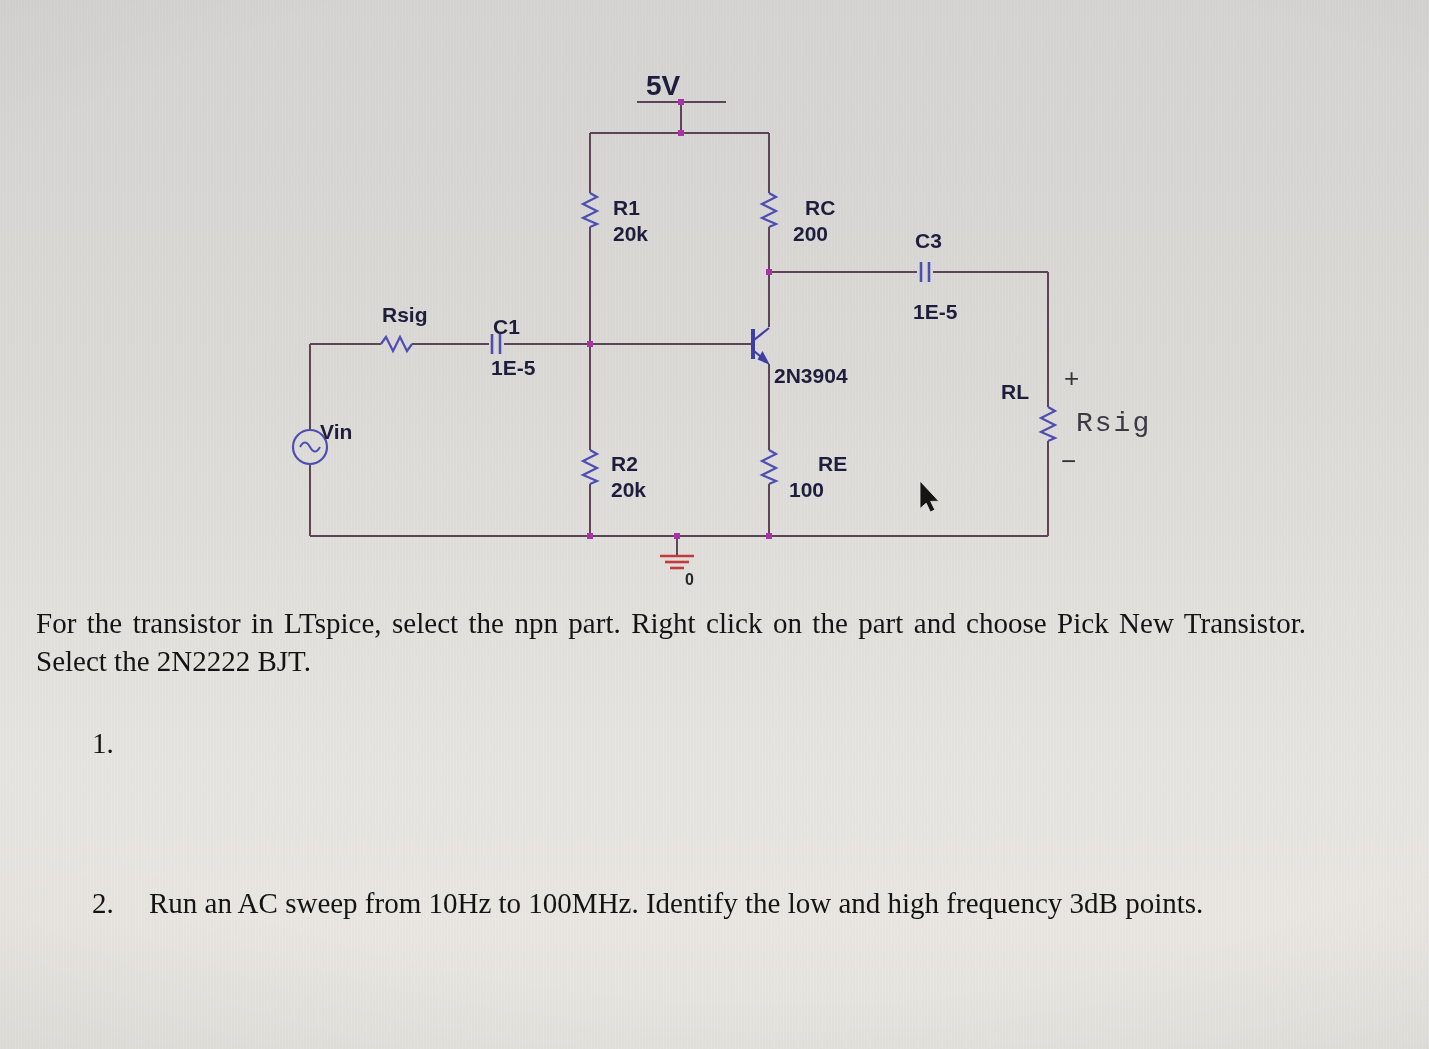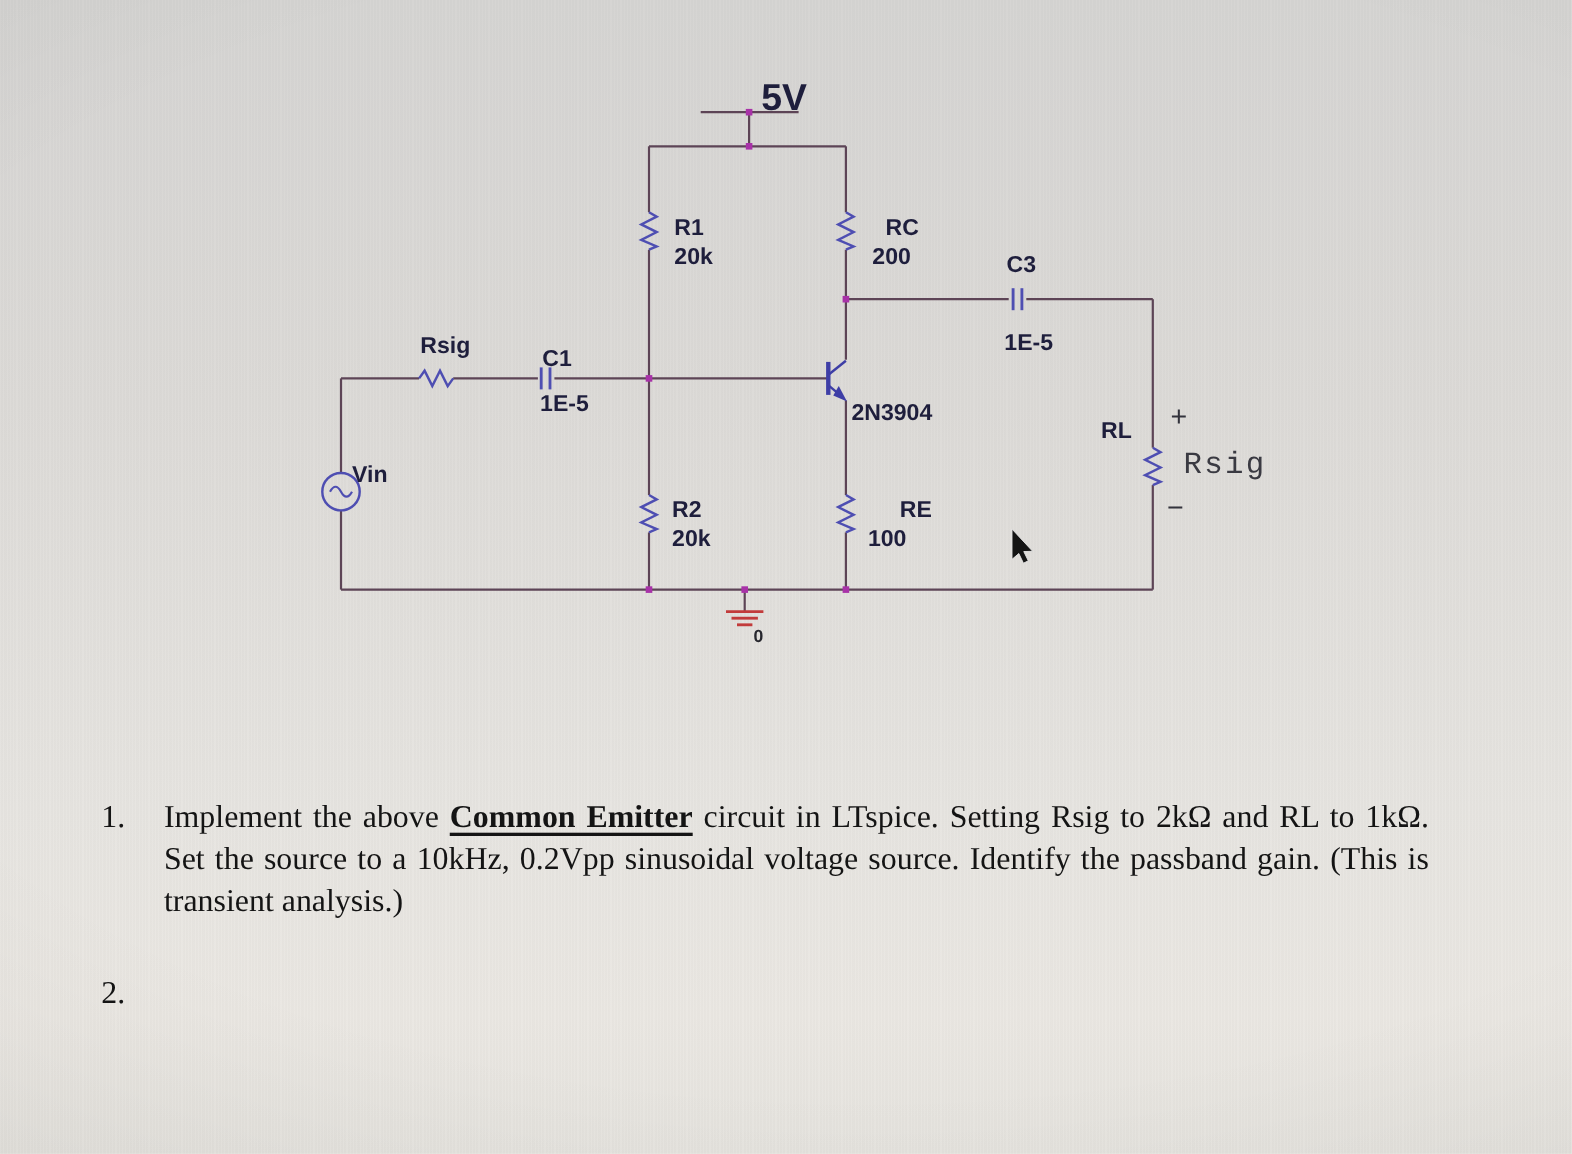--- a/index.html
+++ b/index.html
@@ -15,21 +15,21 @@
   }
   svg{position:absolute;left:0;top:0;}
   .lbl{
     position:absolute;
     color:#1e1e3c;
     font-family:"Liberation Sans",sans-serif;
     font-weight:600;
     font-size:21px;
     white-space:nowrap;
   }
-  .lbl.big{font-size:34px;margin-left:46px;}
+  .lbl.big{font-size:28px;}
   .lbl.small{font-size:16px;color:#27272e;}
   .lbl.sign{font-weight:400;font-size:26px;color:#33333c;}
   .lbl.mono{
     font-family:"Liberation Mono","DejaVu Sans Mono",monospace;
     font-weight:400;font-size:28px;letter-spacing:2px;color:#3a3a42;
   }
   .textblock{
     position:absolute;
     font-family:"Liberation Serif","DejaVu Serif",serif;
     color:#141414;
@@ -157,19 +157,20 @@
   <div class="lbl" style="left:1001px;top:380px;">RL</div>
 
   <div class="lbl" style="left:320px;top:420px;">Vin</div>
 
   <div class="lbl sign" style="left:1064px;top:363px;">+</div>
   <div class="lbl mono" style="left:1076px;top:408px;">Rsig</div>
   <div class="lbl sign" style="left:1061px;top:446px;">−</div>
 
   <div class="lbl small" style="left:685px;top:571px;">0</div>
 
+  <div class="textblock" style="left:36px;top:604px;width:1270px;">For the transistor in LTspice, select the npn part. Right click on the part and choose Pick New Transistor. Select the 2N2222 BJT.</div>
 
   <div class="num" style="left:92px;top:724px;">1.</div>
-  <div class="textblock" style="left:149px;top:724px;width:1150px;"><span>Implement the above </span><span class="em">Common Emitter</span><span> circuit in LTspice. Setting Rsig to 2kΩ and RL to 1kΩ. Set the source to a 10kHz, 0.2Vpp sinusoidal voltage source. Identify the passband gain. (This is transient analysis.)</span></div>
 
   <div class="num" style="left:92px;top:884px;">2.</div>
+  <div class="textblock" style="left:149px;top:884px;width:1150px;"><span>Run an AC sweep from 10Hz to 100MHz. Identify the low and high frequency 3dB points.</span></div>
 
 </div>
 
 </body></html>

